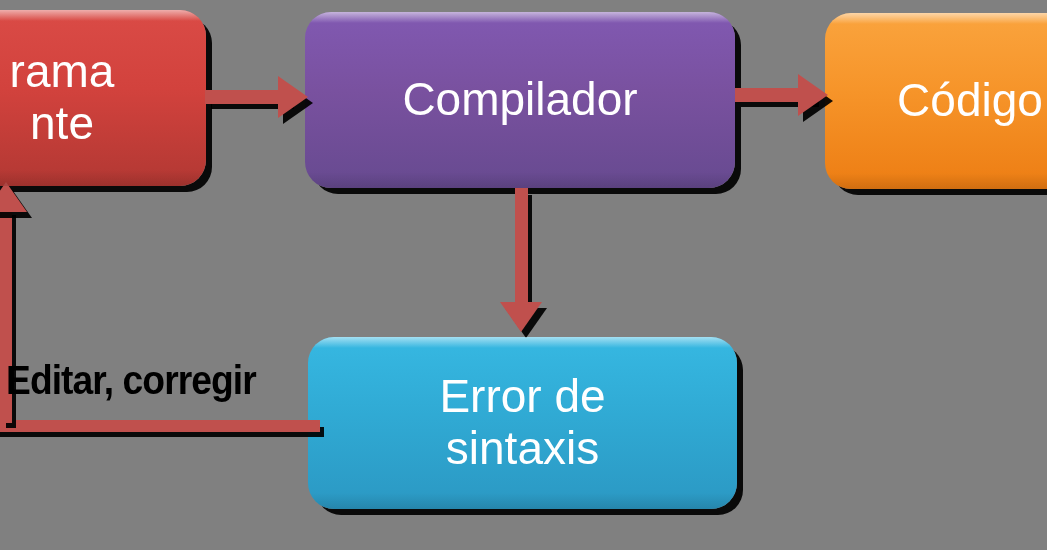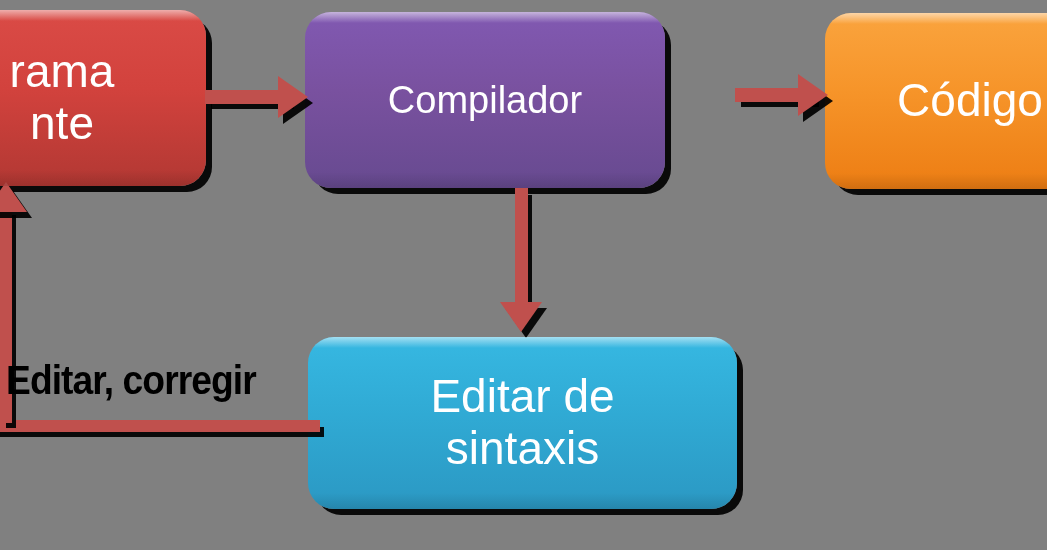--- a/index.html
+++ b/index.html
@@ -65,23 +65,23 @@
     left: -82px;
     top: 10px;
     width: 288px;
     height: 176px;
     font-size: 46px;
     background: linear-gradient(to bottom, #da4b46 0%, #d2423d 45%, #b23833 100%);
   }
   #node-compiler {
     left: 305px;
     top: 12px;
-    width: 360px;
+    width: 430px;
     height: 176px;
-    font-size: 38px;
+    font-size: 46px;
     background: linear-gradient(to bottom, #8159b2 0%, #79519f 45%, #674a90 100%);
     text-align: center;
   }
   #node-object {
     left: 825px;
     top: 13px;
     width: 290px;
     height: 176px;
     font-size: 46px;
     background: linear-gradient(to bottom, #faa43e 0%, #f69429 45%, #ed7d13 100%);
@@ -185,17 +185,17 @@
 
   <div class="node" id="node-compiler">
     <span class="label">Compilador</span>
   </div>
 
   <div class="node" id="node-object">
     <span class="label">Código</span>
   </div>
 
   <div class="node" id="node-error">
-    <span class="label">Editar de
+    <span class="label">Error de
 sintaxis</span>
   </div>
 
 </div>
 
 </body></html>

